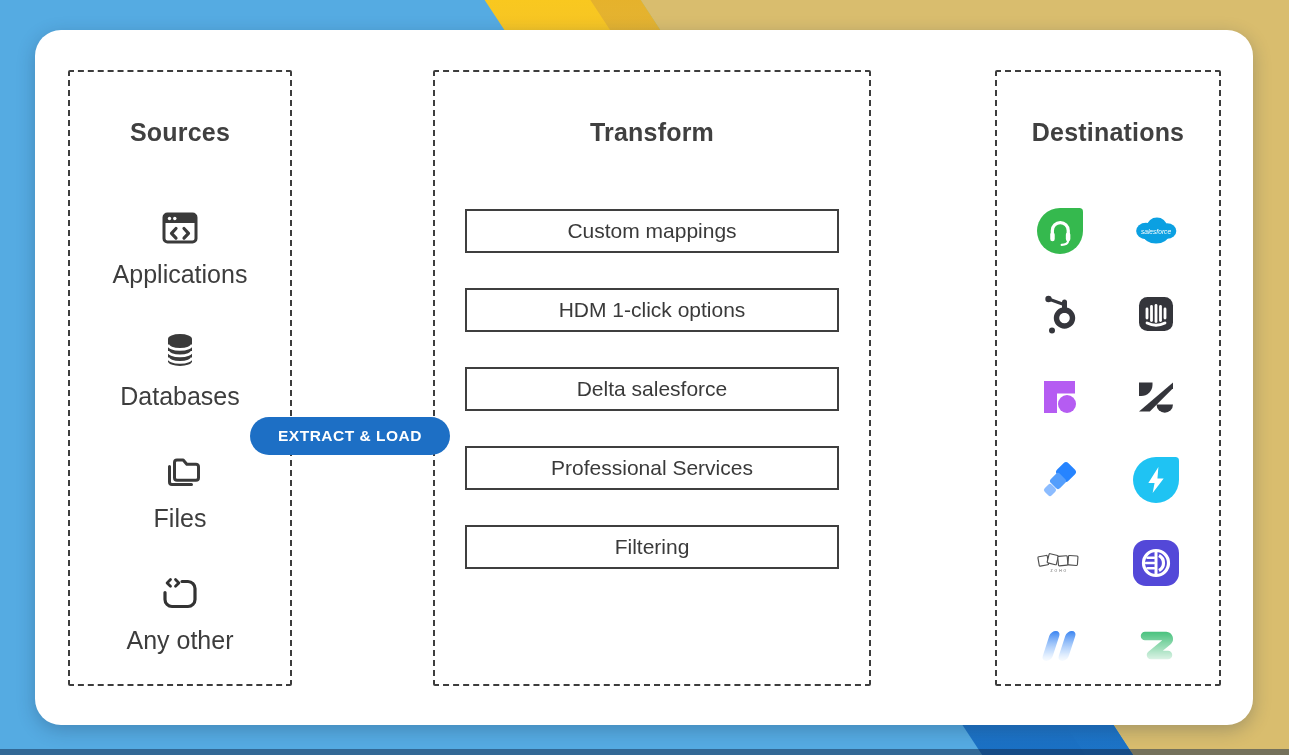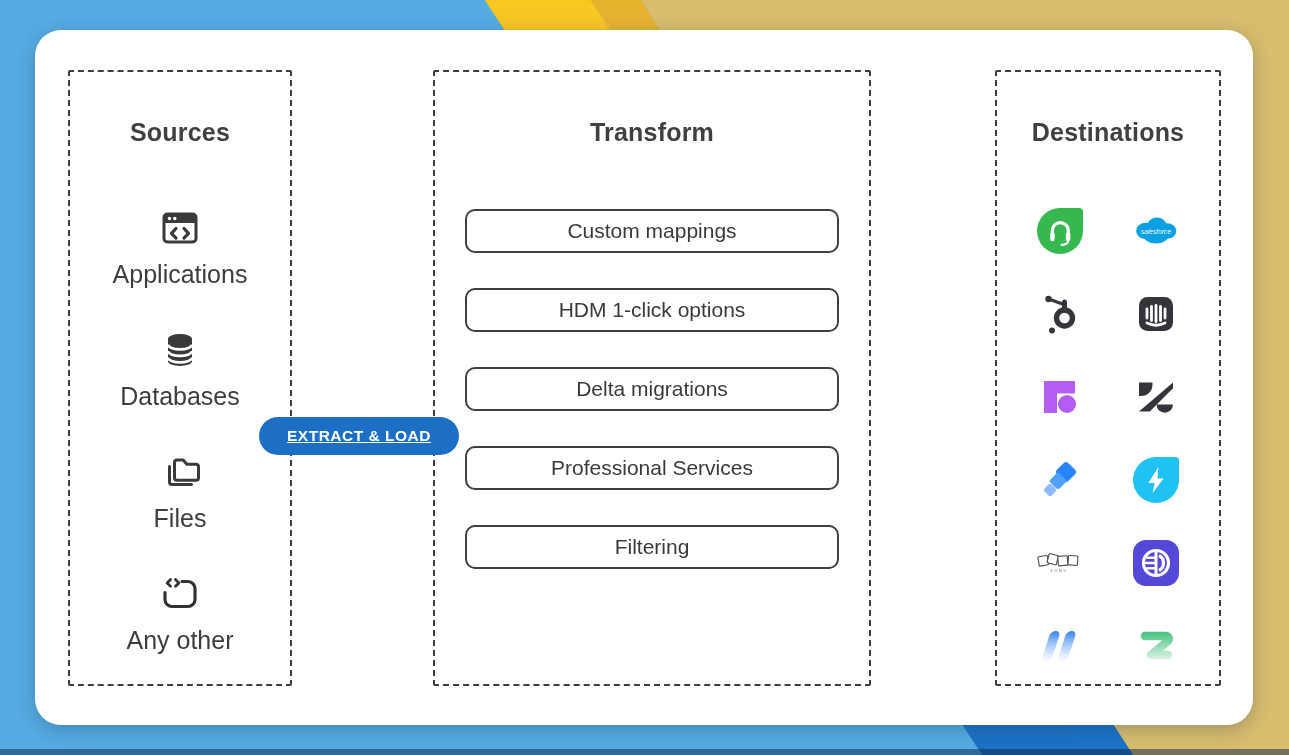--- a/index.html
+++ b/index.html
@@ -27,29 +27,29 @@
   .panel-title{position:absolute;top:46px;left:0;right:0;text-align:center;
                font-size:25px;font-weight:700;color:#404040;letter-spacing:.2px;}
 
   
   .src-list{position:absolute;top:133px;left:0;right:0;display:flex;flex-direction:column;align-items:center;gap:41px;}
   .src-item{display:flex;flex-direction:column;align-items:center;}
   .src-label{margin-top:7px;font-size:25px;color:#3d3d3d;line-height:24px;}
 
   
   .opt-list{position:absolute;top:137px;left:0;right:0;display:flex;flex-direction:column;align-items:center;gap:35px;}
-  .opt-btn{width:374px;height:44px;box-sizing:border-box;border:2px solid #3f3f3f;border-radius:10px;background:#fff;
+  .opt-btn{width:374px;height:44px;box-sizing:border-box;border:2px solid #3f3f3f;border-radius:0;background:#fff;
            display:flex;align-items:center;justify-content:center;font-size:21px;color:#3a3a3a;
            font-family:"Liberation Sans",sans-serif;cursor:pointer;}
 
   
   .pill{position:absolute;top:417px;height:38px;border:none;border-radius:19px;background:#1d6fc5;color:#fff;
         font-weight:700;font-size:15.5px;letter-spacing:.5px;display:flex;align-items:center;justify-content:center;
         z-index:6;font-family:"Liberation Sans",sans-serif;cursor:pointer;}
-  .pill-extract{left:259px;width:200px;text-decoration:underline;}
+  .pill-extract{left:250px;width:200px;}
   .pill-migrate{left:834px;width:200px;}
 
   
   .dest-grid{position:absolute;top:135px;left:15px;right:15px;display:grid;grid-template-columns:1fr 1fr;
              row-gap:35px;justify-items:center;}
   .logo-cell{width:48px;height:48px;display:flex;align-items:center;justify-content:center;}
   .fresh-shape{width:46px;height:46px;border-radius:50% 8% 50% 50% / 50% 8% 50% 50%;
                display:flex;align-items:center;justify-content:center;}
   .squircle{width:46px;height:46px;border-radius:13px;display:flex;align-items:center;justify-content:center;}
   .fade{-webkit-mask-image:linear-gradient(to bottom,#000 15%,transparent 92%);
@@ -122,21 +122,21 @@
         </div>
 
       </div>
     </div>
 
     <div class="panel panel-transform">
       <div class="panel-title">Transform</div>
       <div class="opt-list">
         <button class="opt-btn">Custom mappings</button>
         <button class="opt-btn">HDM 1-click options</button>
-        <button class="opt-btn">Delta migrations</button>
+        <button class="opt-btn">Delta salesforce</button>
         <button class="opt-btn">Professional Services</button>
         <button class="opt-btn">Filtering</button>
       </div>
     </div>
 
     <div class="panel panel-destinations">
       <div class="panel-title">Destinations</div>
       <div class="dest-grid">
 
         <div class="logo-cell">

